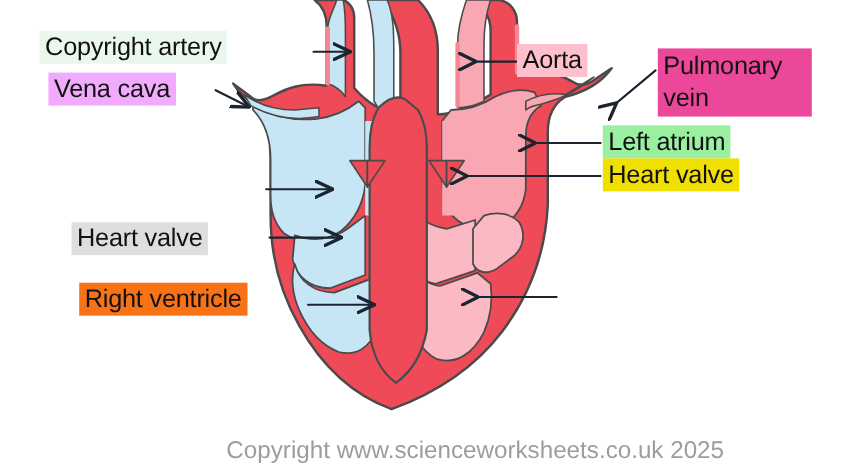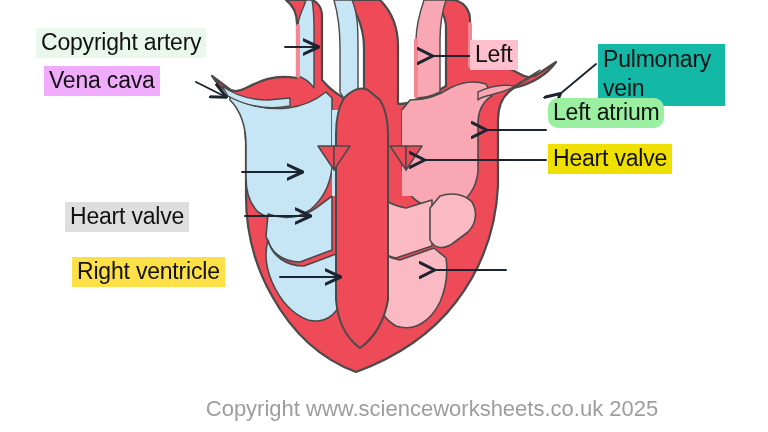--- a/index.html
+++ b/index.html
@@ -271,27 +271,27 @@
     </g>
   </svg>
 
   <div class="label" style="left:36px; top:28px; background:#eaf7ec;">Copyright artery</div>
 
   <div class="label" style="left:44px; top:66px; background:#f0abfc;">Vena cava</div>
 
 
   <div class="label" style="left:65px; top:202px; background:#dedede;">Heart valve</div>
 
-  <div class="label" style="left:72px; top:257px; background:#fde047;">Right ventricle</div>
-
-  <div class="label" style="left:470px; top:40px; background:#ffc0cd;">Left</div>
-
-  <div class="label two-line" style="left:598px; top:44px; background:#14b8a6; width:127px;">Pulmonary
+  <div class="label" style="left:72px; top:257px; background:#f97316;">Right ventricle</div>
+
+  <div class="label" style="left:470px; top:40px; background:#ffc0cd;">Aorta</div>
+
+  <div class="label two-line" style="left:598px; top:44px; background:#ec4899; width:140px;">Pulmonary
 vein</div>
 
-  <div class="label" style="left:548px; top:98px; background:#9af0a0;border-radius:10px;">Left atrium</div>
+  <div class="label" style="left:548px; top:114px; background:#9af0a0;">Left atrium</div>
 
   <div class="label" style="left:548px; top:144px; background:#f0e000;">Heart valve</div>
 
 
   <div id="copyright">Copyright www.scienceworksheets.co.uk 2025</div>
 
 </div>
 
 </body></html>

